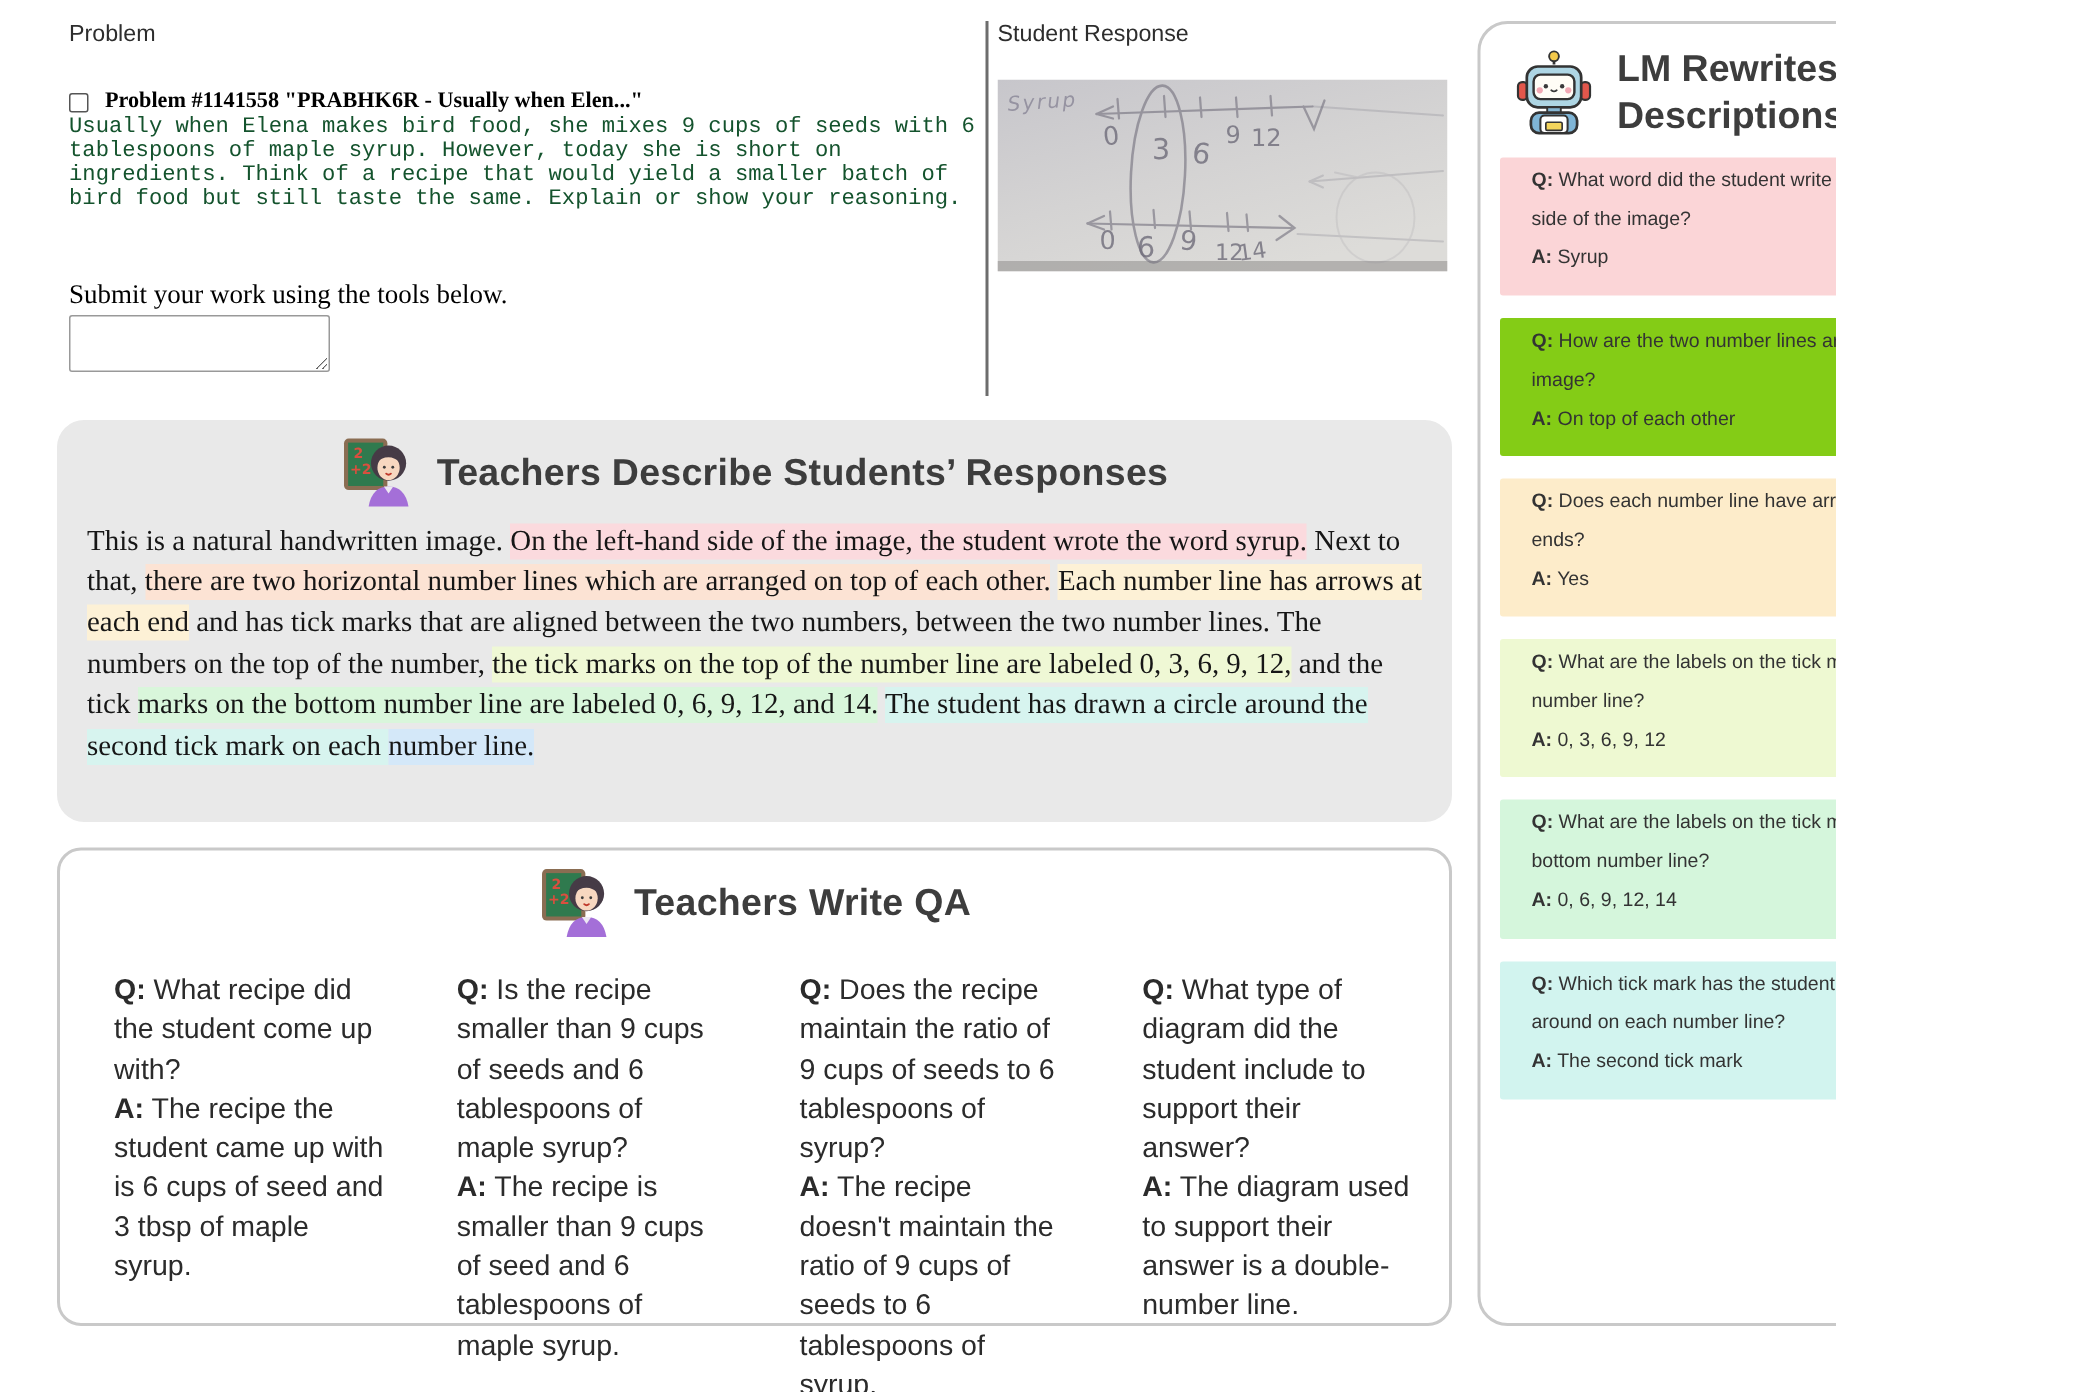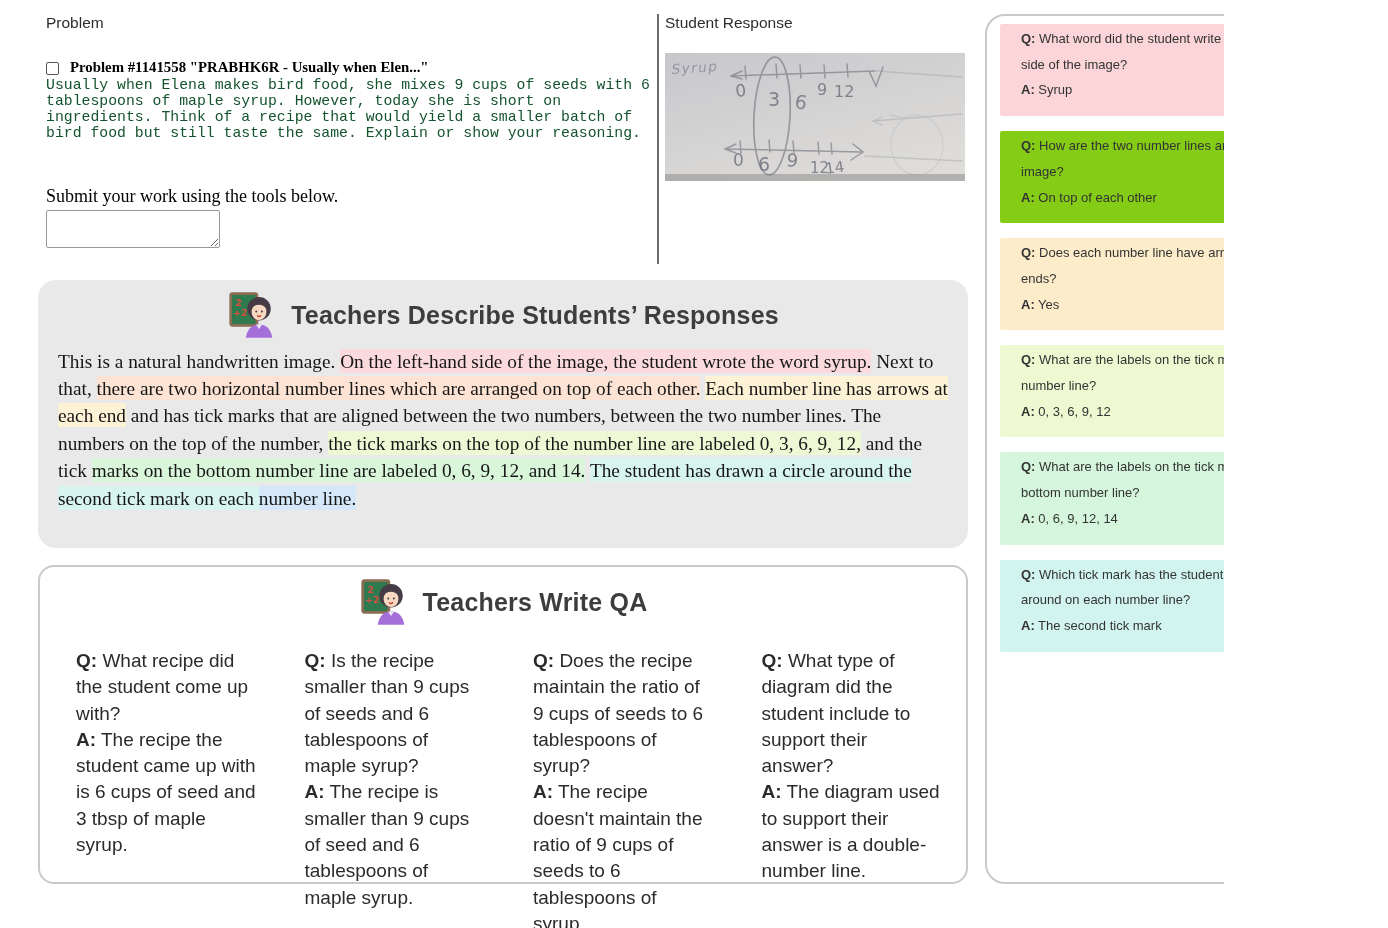--- a/index.html
+++ b/index.html
@@ -183,20 +183,29 @@
           <div><span class="qa-prefix">A:</span> The recipe doesn't maintain the ratio of 9 cups of seeds to 6 tablespoons of syrup.</div>
         </div>
         <div class="qa-col">
           <div><span class="qa-prefix">Q:</span> What type of diagram did the student include to support their answer?</div>
           <div><span class="qa-prefix">A:</span> The diagram used to support their answer is a double-number line.</div>
         </div>
       </div>
   </section>
 
   <aside class="lm-panel">
+    <div class="lm-header">
+      <svg class="emoji-icon" width="58" height="58">
+          <use href="#sym-robot"></use>
+        </svg>
+      <div class="lm-title">
+        <div>LM Rewrites</div>
+        <div>Descriptions into QA</div>
+      </div>
+    </div>
     <div class="lm-cards">
         <div class="lm-card" style="background-color: rgb(251, 213, 215);">
           <div><span class="qa-prefix">Q:</span> What word did the student write on the left-hand side of the image?</div>
           <div><span class="qa-prefix">A:</span> Syrup</div>
         </div>
         <div class="lm-card" style="background-color: #84cc16;">
           <div><span class="qa-prefix">Q:</span> How are the two number lines arranged in the image?</div>
           <div><span class="qa-prefix">A:</span> On top of each other</div>
         </div>
         <div class="lm-card" style="background-color: rgb(253, 236, 202);">

